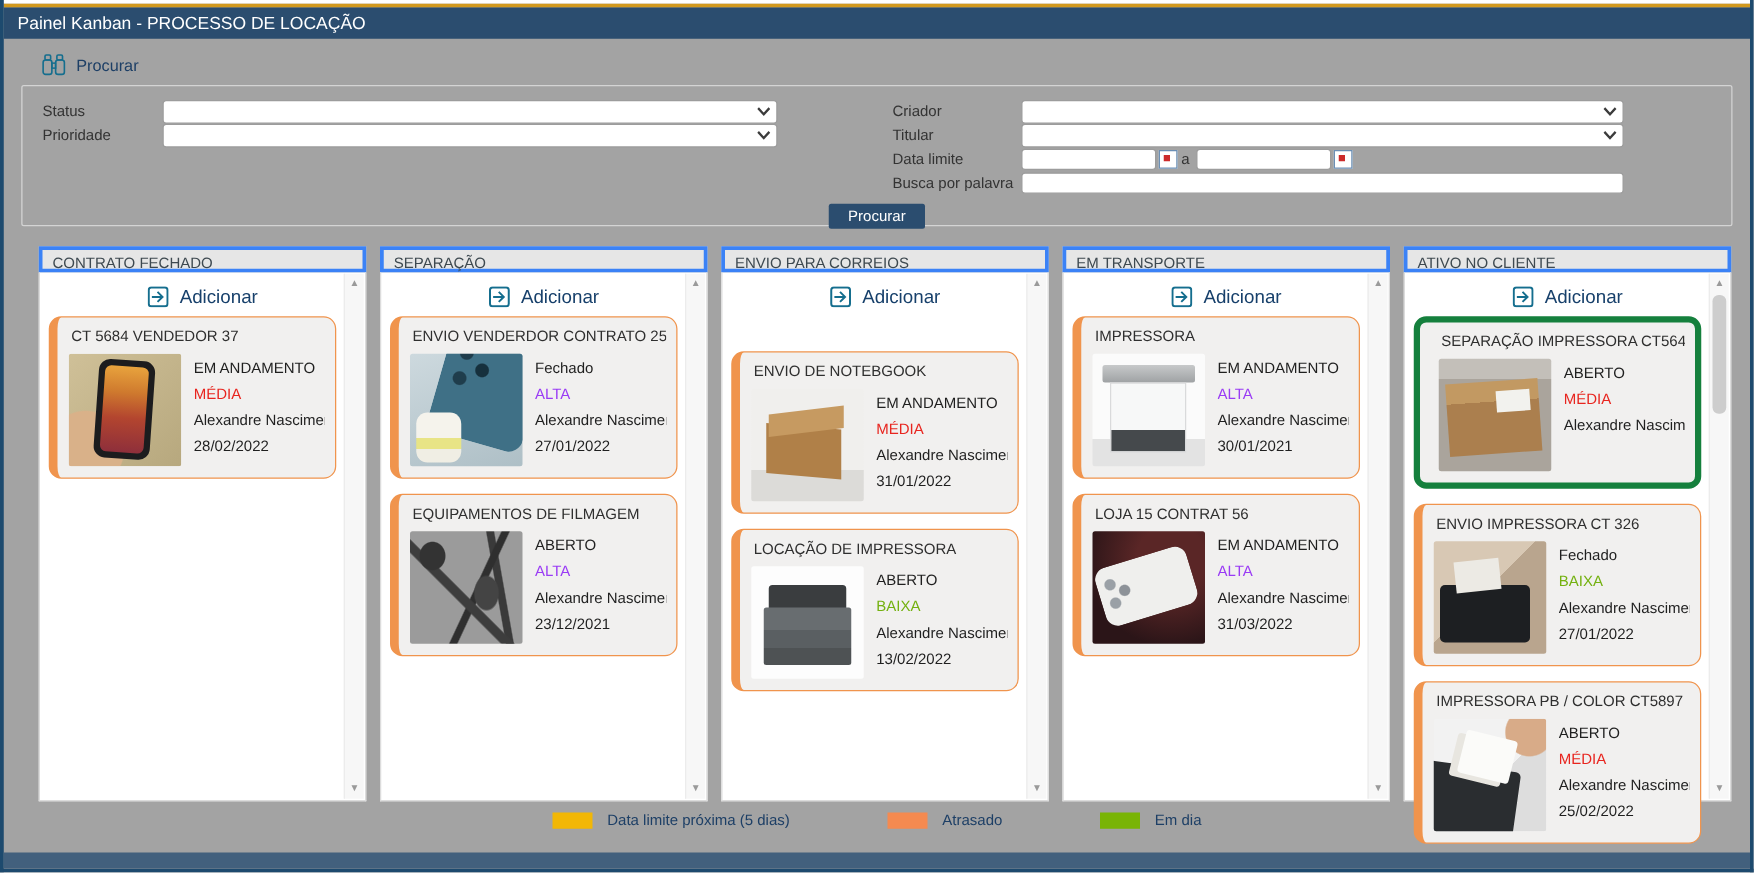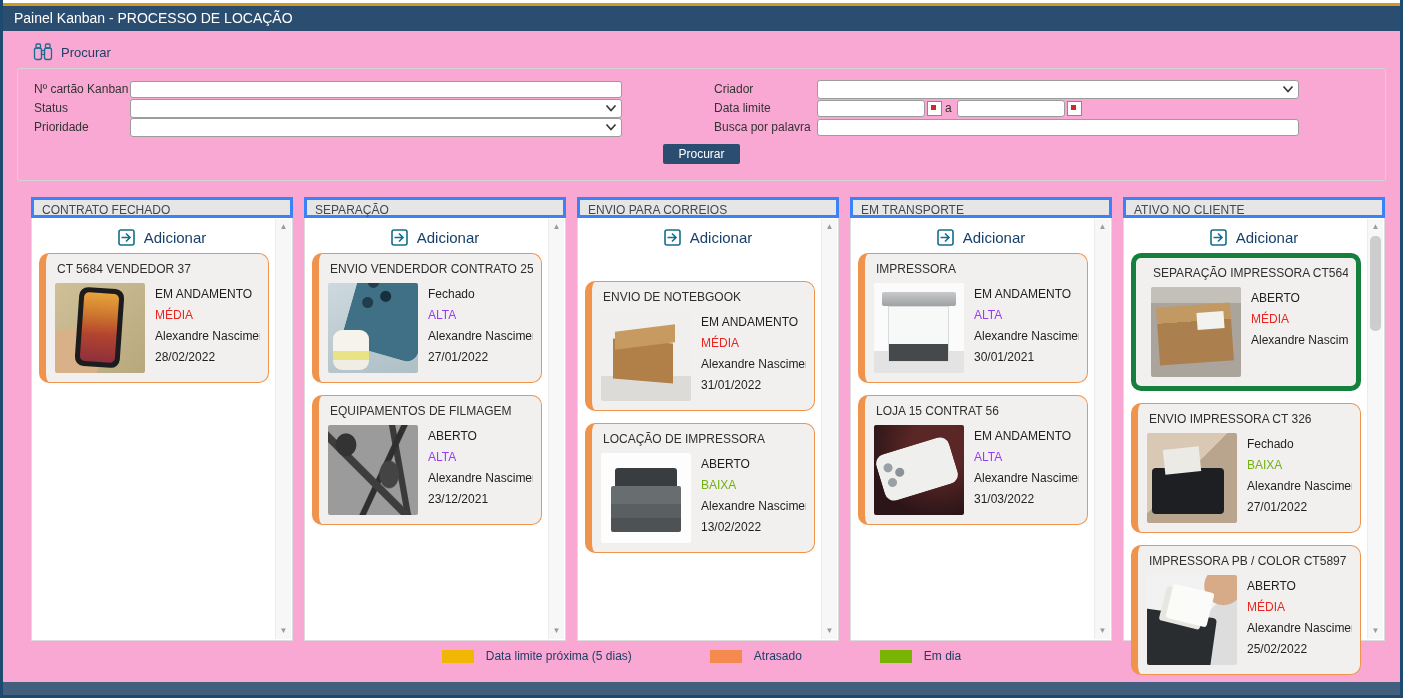--- a/index.html
+++ b/index.html
@@ -1,17 +1,17 @@
 <!DOCTYPE html>
 <html><head>
 <meta charset="utf-8">
 <style>
   html,body{margin:0;padding:0;background:#fff;}
   .page{position:relative;width:1403px;height:698px;box-sizing:border-box;
-    border:3px solid #1d4a6e;border-top:none;background:#f9a8d4;overflow:hidden;
+    border:3px solid #1d4a6e;border-top:none;background:#a3a3a3;overflow:hidden;
     font-family:"Liberation Sans",sans-serif;}
   .top-white{height:3px;background:#fff;}
   .gold-line{height:3px;background:#d2991e;}
   .titlebar{height:25px;background:#2b4d6f;color:#fff;font-size:14px;line-height:25px;padding-left:11px;}
   .search-header{display:flex;align-items:center;gap:8px;margin:12px 0 7px 30px;color:#1d3f66;font-size:13px;}
   .form-panel{margin:0 14px;border:1px solid #d4d4d4;border-radius:2px;padding:11px 12px 8px 12px;height:92px;}
   .form-cols{display:flex;}
   .col-left{width:588px;margin-left:4px;}
   .col-right{width:585px;margin-left:92px;}
   .frow{display:flex;align-items:center;height:18px;margin-bottom:1px;font-size:12px;color:#333;}
@@ -113,24 +113,20 @@
       <rect x="11.5" y="5" width="7" height="11.5" rx="2" fill="none" stroke="#156e8e" stroke-width="1.3"></rect>
       <rect x="8.5" y="7.5" width="3" height="4" fill="none" stroke="#156e8e" stroke-width="1.2"></rect>
     </svg>
     <span>Procurar</span>
   </div>
 
   <div class="form-panel">
     <div class="form-cols">
       <div class="col-left">
         <div class="frow">
-          <span class="flabel">Nº cartão Kanban</span>
-          <input class="txt" type="text" value="" style="">
-        </div>
-        <div class="frow">
           <span class="flabel">Status</span>
           <div class="fake-select">
             <span></span>
             <svg class="chev" width="12" height="10" viewBox="0 0 12 10">
                 <polyline points="1.5,2.5 6,7.5 10.5,2.5" fill="none" stroke="#3c3c3c" stroke-width="1.8"></polyline>
               </svg>
           </div>
         </div>
         <div class="frow">
           <span class="flabel">Prioridade</span>
@@ -138,20 +134,29 @@
             <span></span>
             <svg class="chev" width="12" height="10" viewBox="0 0 12 10">
                 <polyline points="1.5,2.5 6,7.5 10.5,2.5" fill="none" stroke="#3c3c3c" stroke-width="1.8"></polyline>
               </svg>
           </div>
         </div>
       </div>
       <div class="col-right">
         <div class="frow">
           <span class="flabel">Criador</span>
+          <div class="fake-select">
+            <span></span>
+            <svg class="chev" width="12" height="10" viewBox="0 0 12 10">
+                <polyline points="1.5,2.5 6,7.5 10.5,2.5" fill="none" stroke="#3c3c3c" stroke-width="1.8"></polyline>
+              </svg>
+          </div>
+        </div>
+        <div class="frow">
+          <span class="flabel">Titular</span>
           <div class="fake-select">
             <span></span>
             <svg class="chev" width="12" height="10" viewBox="0 0 12 10">
                 <polyline points="1.5,2.5 6,7.5 10.5,2.5" fill="none" stroke="#3c3c3c" stroke-width="1.8"></polyline>
               </svg>
           </div>
         </div>
         <div class="frow">
           <span class="flabel">Data limite</span>
           <input class="date-in" type="text" value="" style="">

